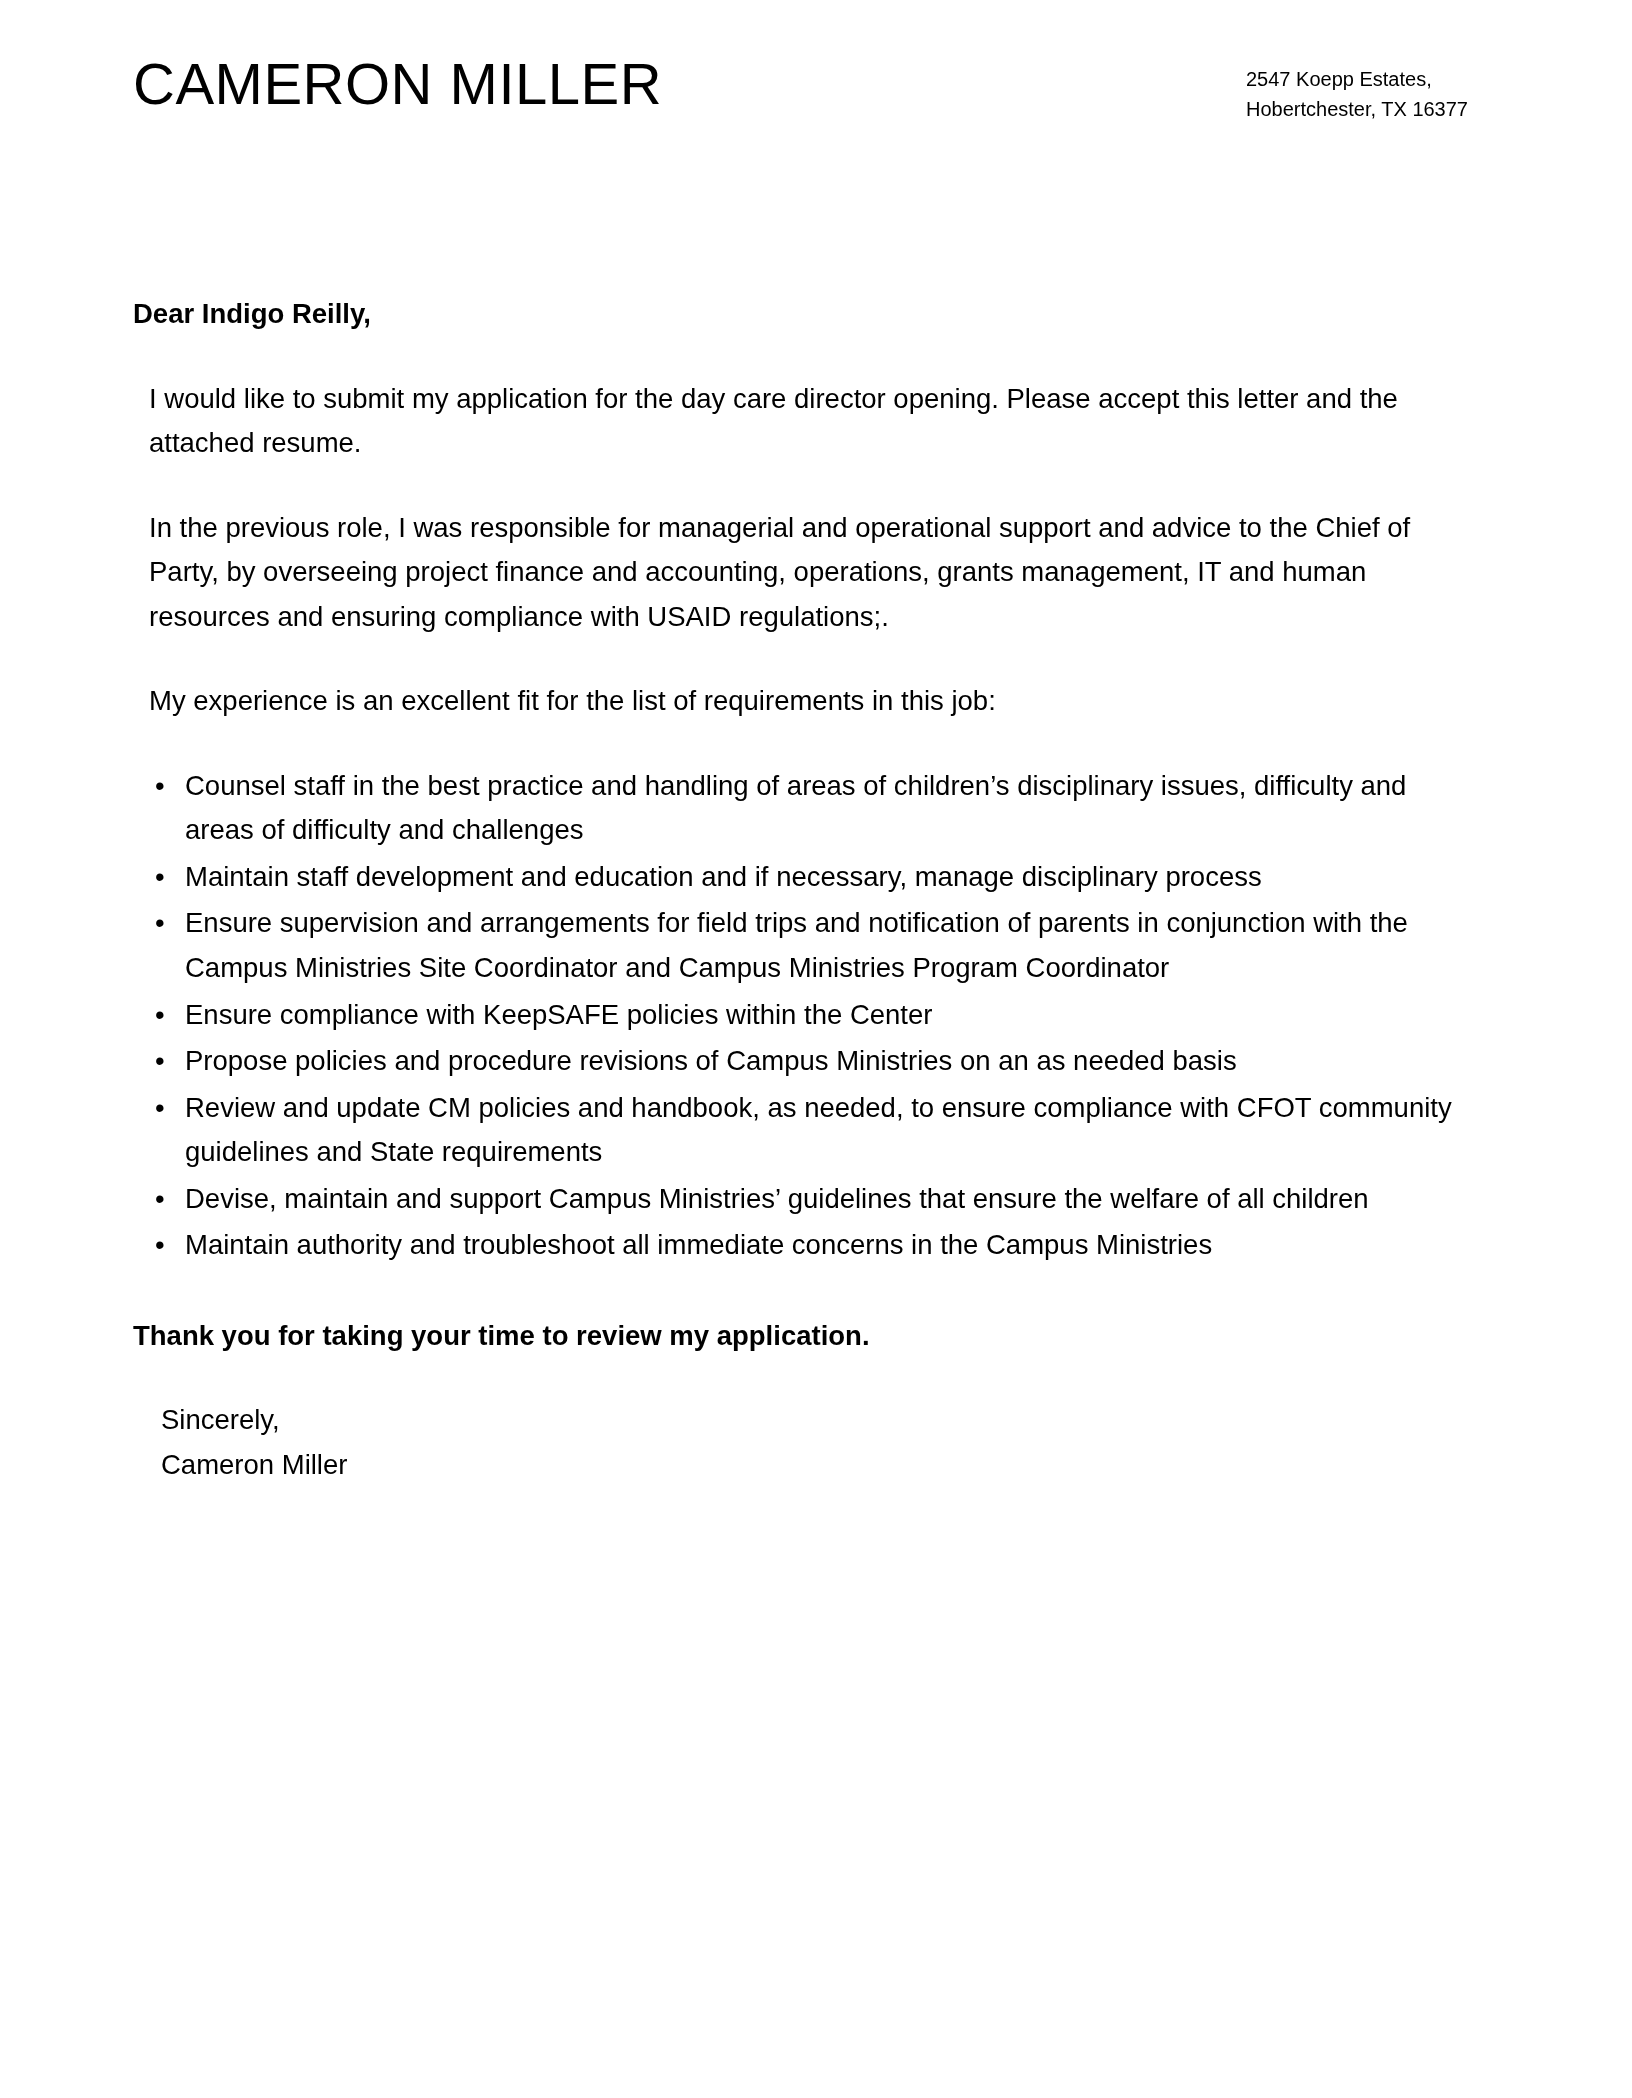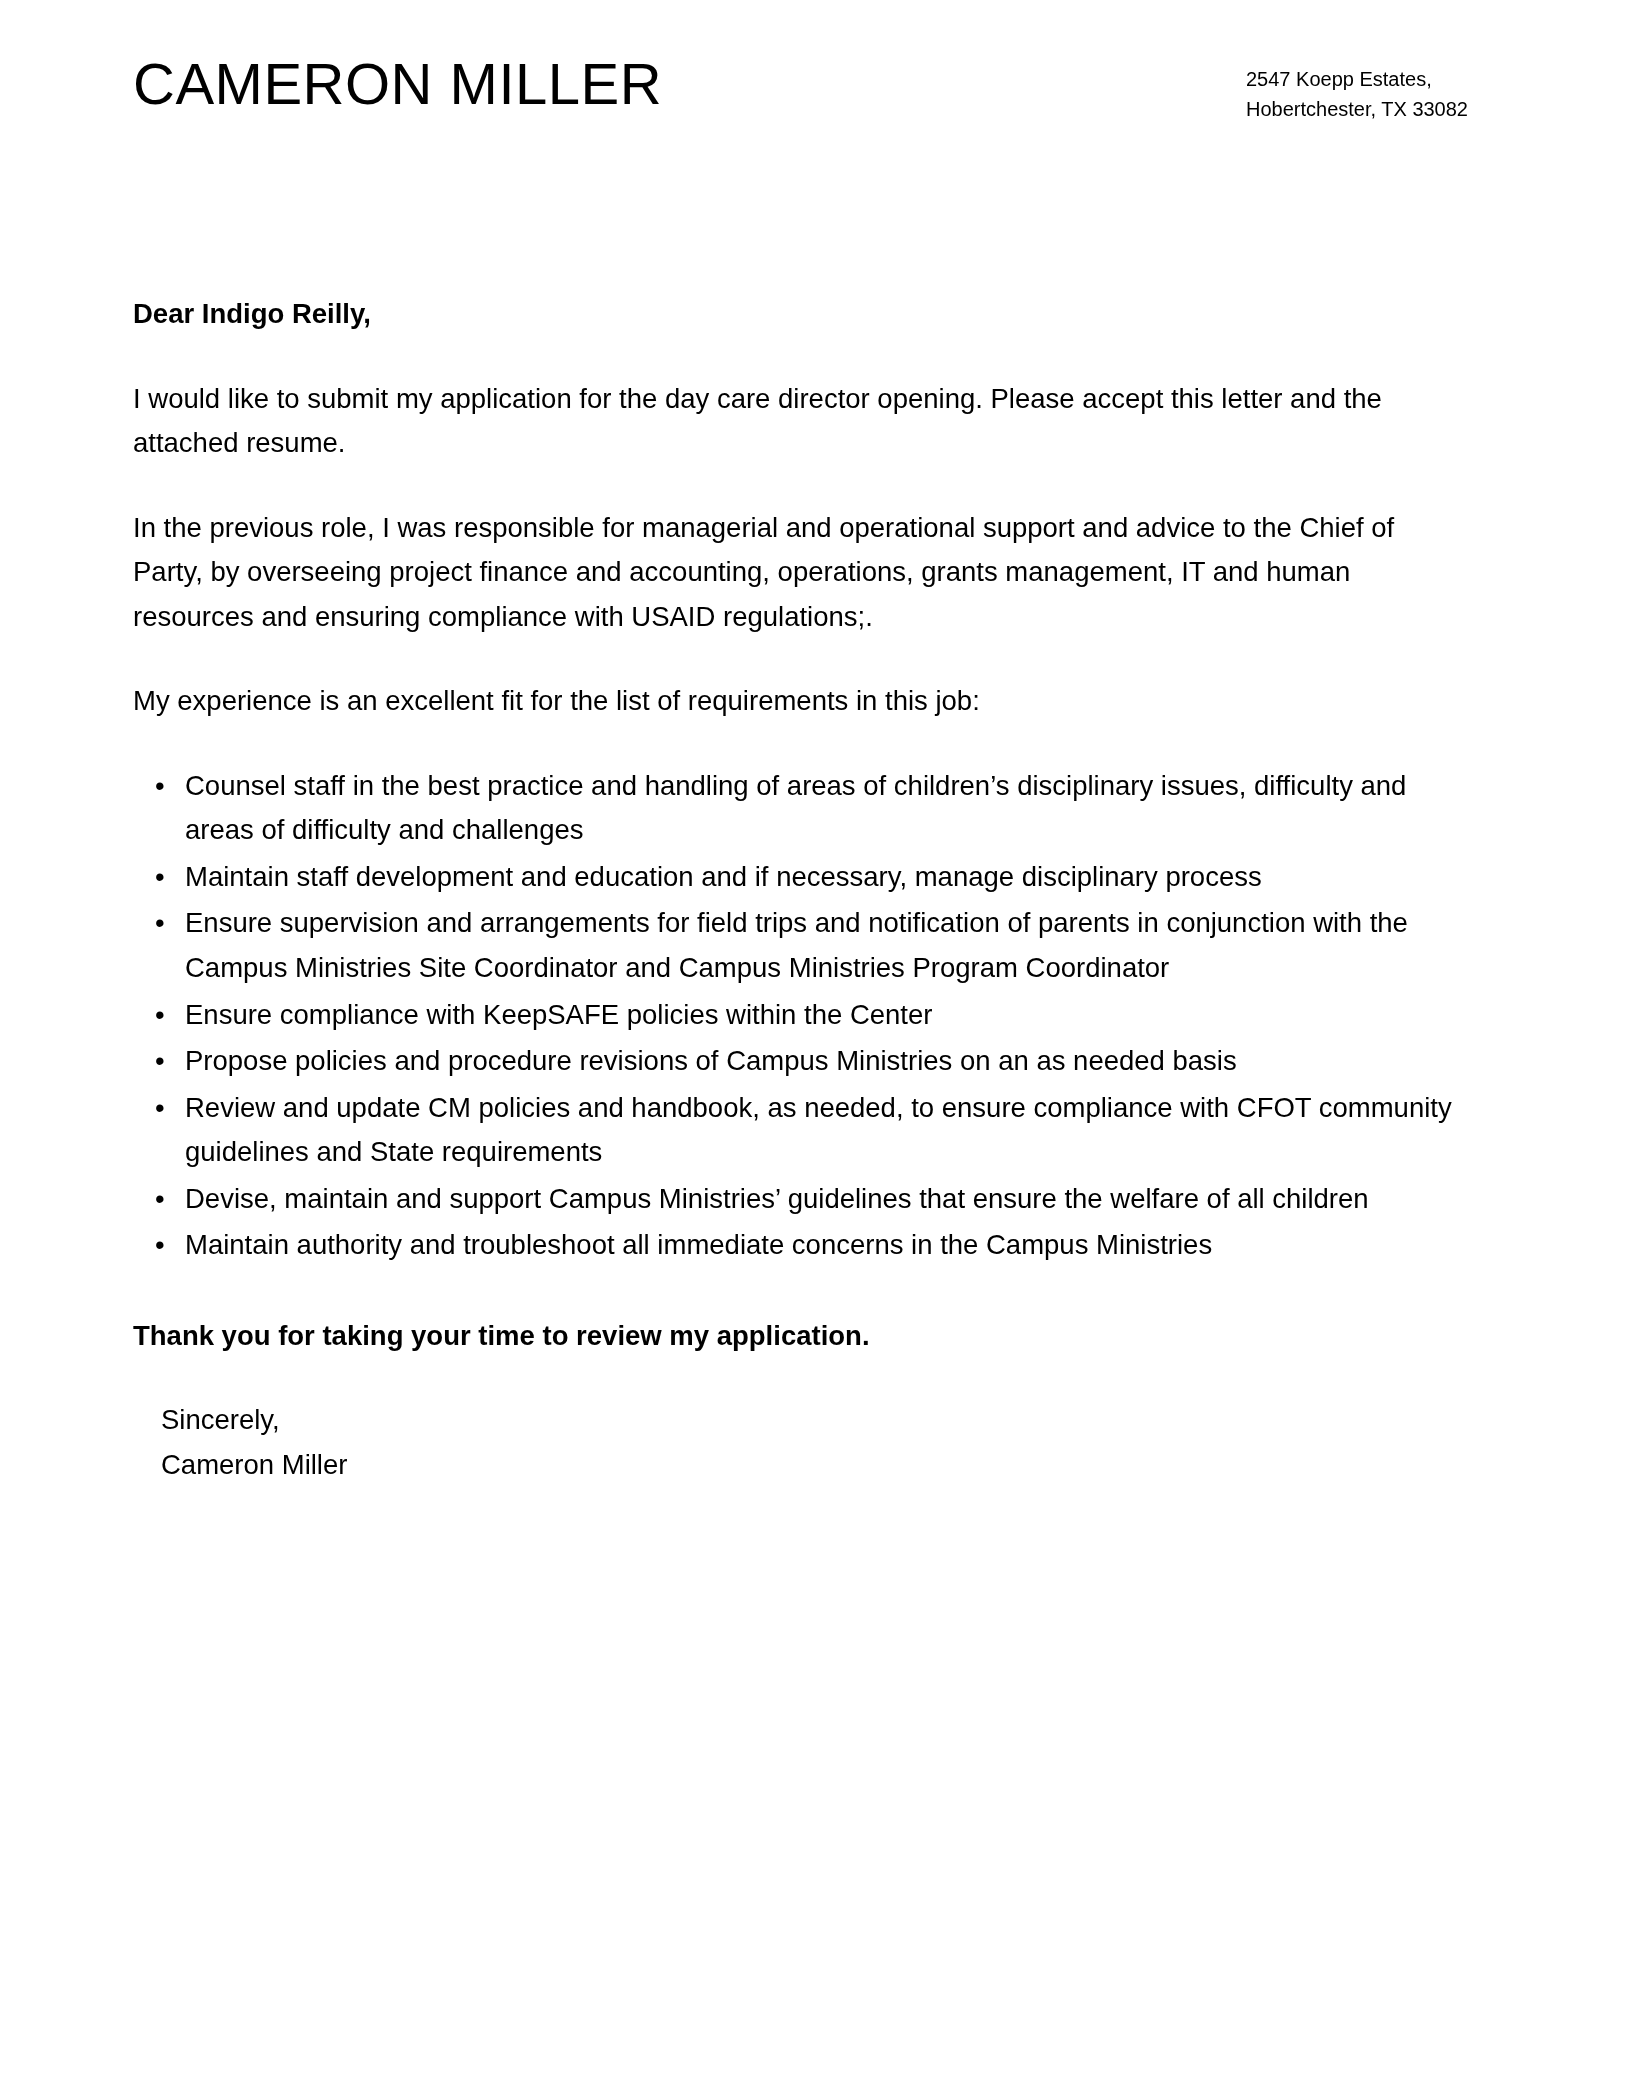--- a/index.html
+++ b/index.html
@@ -57,21 +57,21 @@
     top: 292px;
     width: 1335px;
     font-size: 27.5px;
     line-height: 1.62;
   }
   .salutation {
     font-weight: 700;
     margin: 0 0 40px 0;
   }
   .para {
-    margin: 0 0 40px 0;
+    margin: 0 0 40px 16px;
     font-weight: 400;
     text-align: left;
   }
   .req-list {
     list-style: none;
     margin: 0 0 46px 0;
     padding: 0;
   }
   .req-item {
     position: relative;
@@ -98,21 +98,21 @@
 </style>
 </head>
 <body>
 
 <div class="page">
 
   <div class="letter-header">
     <h1 class="name-heading">CAMERON MILLER</h1>
     <div class="address-block">
       <span class="address-line">2547 Koepp Estates,</span>
-      <span class="address-line">Hobertchester, TX 33082</span>
+      <span class="address-line">Hobertchester, TX 16377</span>
     </div>
   </div>
 
   <div class="letter-body">
 
     <p class="salutation">Dear Indigo Reilly,</p>
 
     <p class="para">I would like to submit my application for the day care director opening. Please accept this letter and the attached resume.</p>
 
     <p class="para">In the previous role, I was responsible for managerial and operational support and advice to the Chief of Party, by overseeing project finance and accounting, operations, grants management, IT and human resources and ensuring compliance with USAID regulations;.</p>

